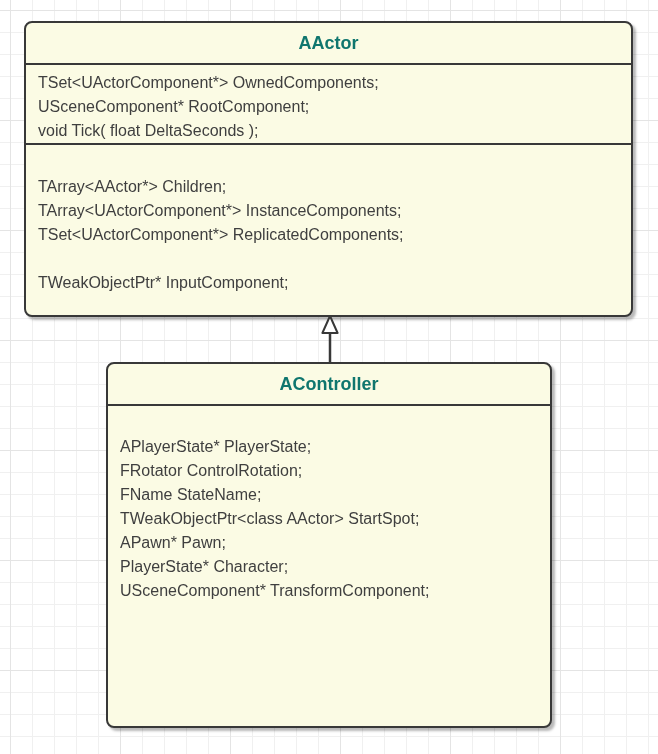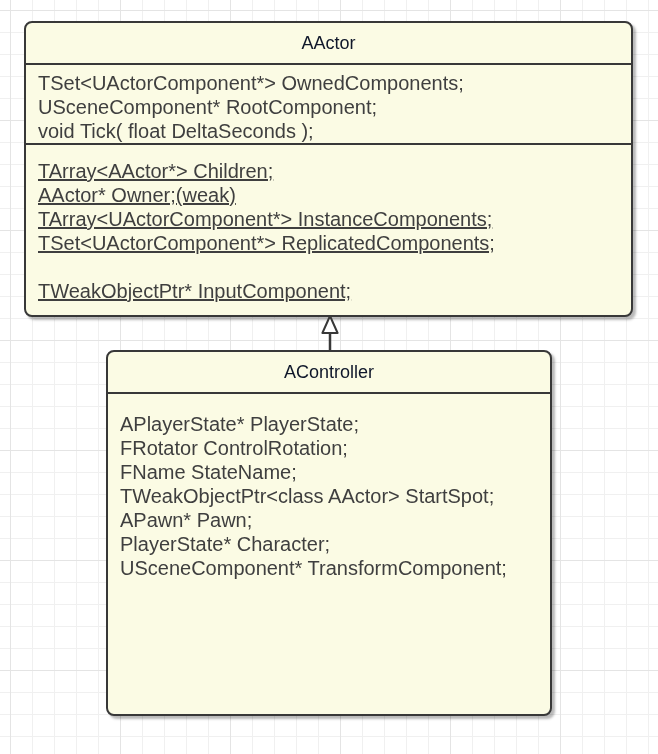--- a/index.html
+++ b/index.html
@@ -31,66 +31,65 @@
     border-radius: 8px;
     box-shadow: 3px 3px 2.5px rgba(0,0,0,0.28);
     color: var(--text, #3f3f3f);
   }
   .class-title {
     flex: 0 0 42px;
     display: flex;
     align-items: center;
     justify-content: center;
     font-size: 18px;
-    font-weight: normal;
-    color: #0f172a;
+    font-weight: bold;
+    color: #0f766e;
     border-bottom: 2px solid var(--box-border, #383838);
   }
   .class-section {
     padding: 6px 8px 0 12px;
-    font-size: 20px;
+    font-size: 16px;
     overflow: hidden;
   }
   .class-section + .class-section {
     border-top: 2px solid var(--box-border, #383838);
   }
   .member-line {
     line-height: 24px;
     min-height: 24px;
     white-space: pre;
   }
   
   .box-aactor { left: 24px; top: 21px; width: 609px; height: 296px; }
   .box-aactor .sec-1 { flex: 0 0 78px; }
-  .box-aactor .sec-2 { flex: 1 1 auto; padding-top: 14px; text-decoration: underline; }
+  .box-aactor .sec-2 { flex: 1 1 auto; padding-top: 30px; }
   
-  .box-acontroller { left: 106px; top: 350px; width: 446px; height: 366px; }
+  .box-acontroller { left: 106px; top: 362px; width: 446px; height: 366px; }
   .box-acontroller .sec-1 { flex: 0 0 103px; padding-top: 5px; }
-  .box-acontroller .sec-2 { flex: 1 1 auto; padding-top: 18px; }
+  .box-acontroller .sec-2 { flex: 1 1 auto; padding-top: 29px; }
   .inherit-arrow {
     position: absolute;
     left: 317px;
     top: 314px;
   }
 </style>
 </head>
 <body>
 
 <div class="canvas">
 
   <div class="uml-class box-aactor">
     <div class="class-title">AActor</div>
     <div class="class-section sec-1">
       <div class="member-line">TSet&lt;UActorComponent*&gt; OwnedComponents;</div>
       <div class="member-line">USceneComponent* RootComponent;</div>
       <div class="member-line">void Tick( float DeltaSeconds );</div>
     </div>
     <div class="class-section sec-2">
       <div class="member-line">TArray&lt;AActor*&gt; Children;</div>
-      <div class="member-line">AActor* Owner;(weak)</div>
       <div class="member-line">TArray&lt;UActorComponent*&gt; InstanceComponents;</div>
       <div class="member-line">TSet&lt;UActorComponent*&gt; ReplicatedComponents;</div>
       <div class="member-line"></div>
       <div class="member-line">TWeakObjectPtr* InputComponent;</div>
     </div>
   </div>
 
   <svg class="inherit-arrow" width="26" height="50" viewBox="0 0 26 50">
     <line x1="13" y1="19" x2="13" y2="50" stroke="#383838" stroke-width="2.5"></line>
     <polygon points="13,2 5.4,19 20.6,19" fill="#ffffff" stroke="#383838" stroke-width="2" stroke-linejoin="round"></polygon>

